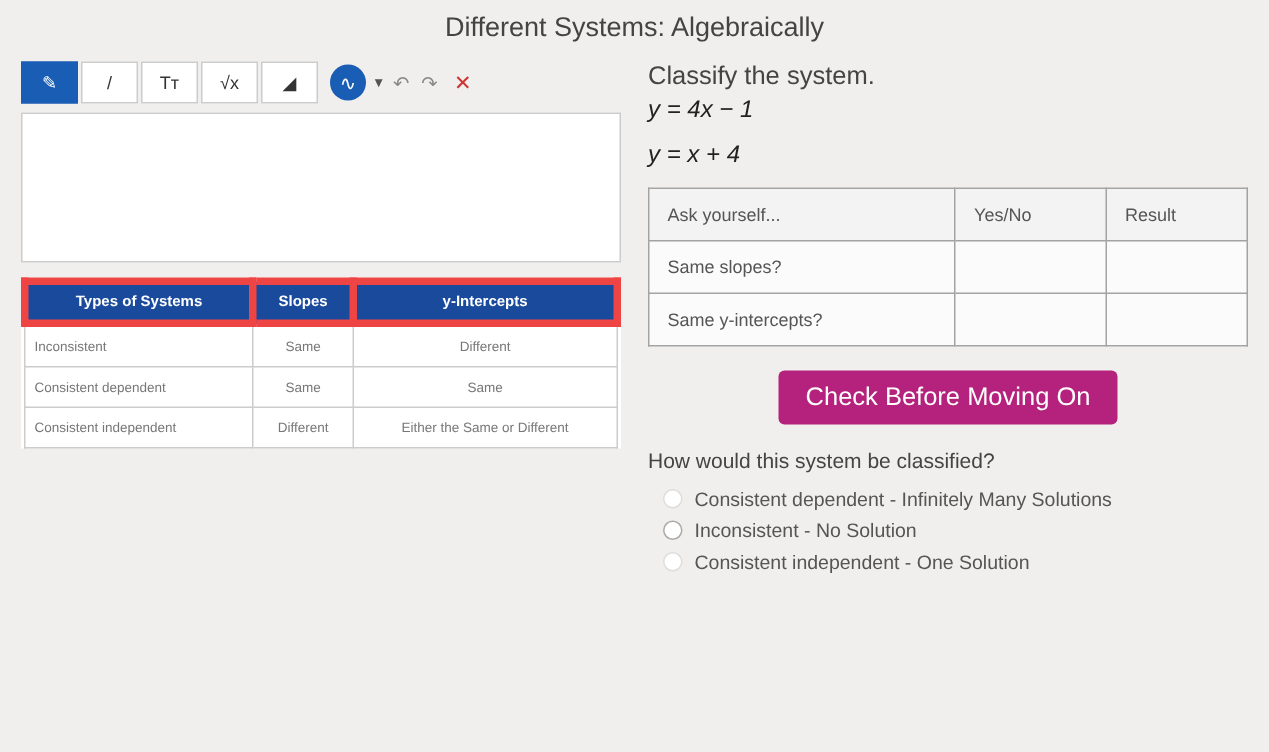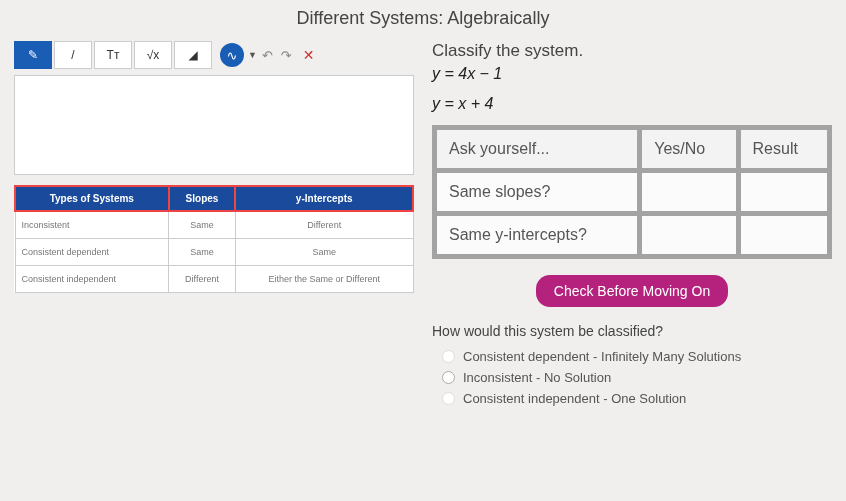--- a/index.html
+++ b/index.html
@@ -95,21 +95,21 @@
     width: 100%;
     border-collapse: collapse;
     font-size: 10px;
     background: #fff;
   }
   .types-table th {
     background: #1a4a9c;
     color: #fff;
     font-weight: bold;
     padding: 6px 4px;
-    border: 2px solid #ef4444;
+    border: 5px solid #ef4444;
     font-size: 10px;
   }
   .types-table td {
     border: 1px solid #ccc;
     padding: 8px 6px;
     color: #777;
     text-align: center;
     font-size: 9px;
   }
   .types-table td:first-child {
@@ -128,40 +128,40 @@
     color: #222;
     margin-bottom: 12px;
   }
   .ask-table {
     width: 100%;
     border-collapse: collapse;
     background: #fbfbfb;
     margin-bottom: 16px;
   }
   .ask-table th, .ask-table td {
-    border: 5px solid #a3a3a3;
+    border: 1px solid #a3a3a3;
     padding: 10px 12px;
-    font-size: 16px;
+    font-size: 12px;
     color: #555;
     text-align: left;
     font-weight: normal;
   }
   .ask-table th {
     background: #f3f3f3;
   }
   .check-btn {
     display: block;
     margin: 0 auto 16px auto;
     background: #b5227d;
     color: #fff;
     border: none;
     padding: 8px 18px;
-    font-size: 14px;
-    cursor: pointer;
-    border-radius: 14px;
+    font-size: 17px;
+    cursor: pointer;
+    border-radius: 4px;
   }
   .question {
     font-size: 14px;
     color: #444;
     margin-bottom: 10px;
   }
   .option {
     display: flex;
     align-items: center;
     gap: 8px;

